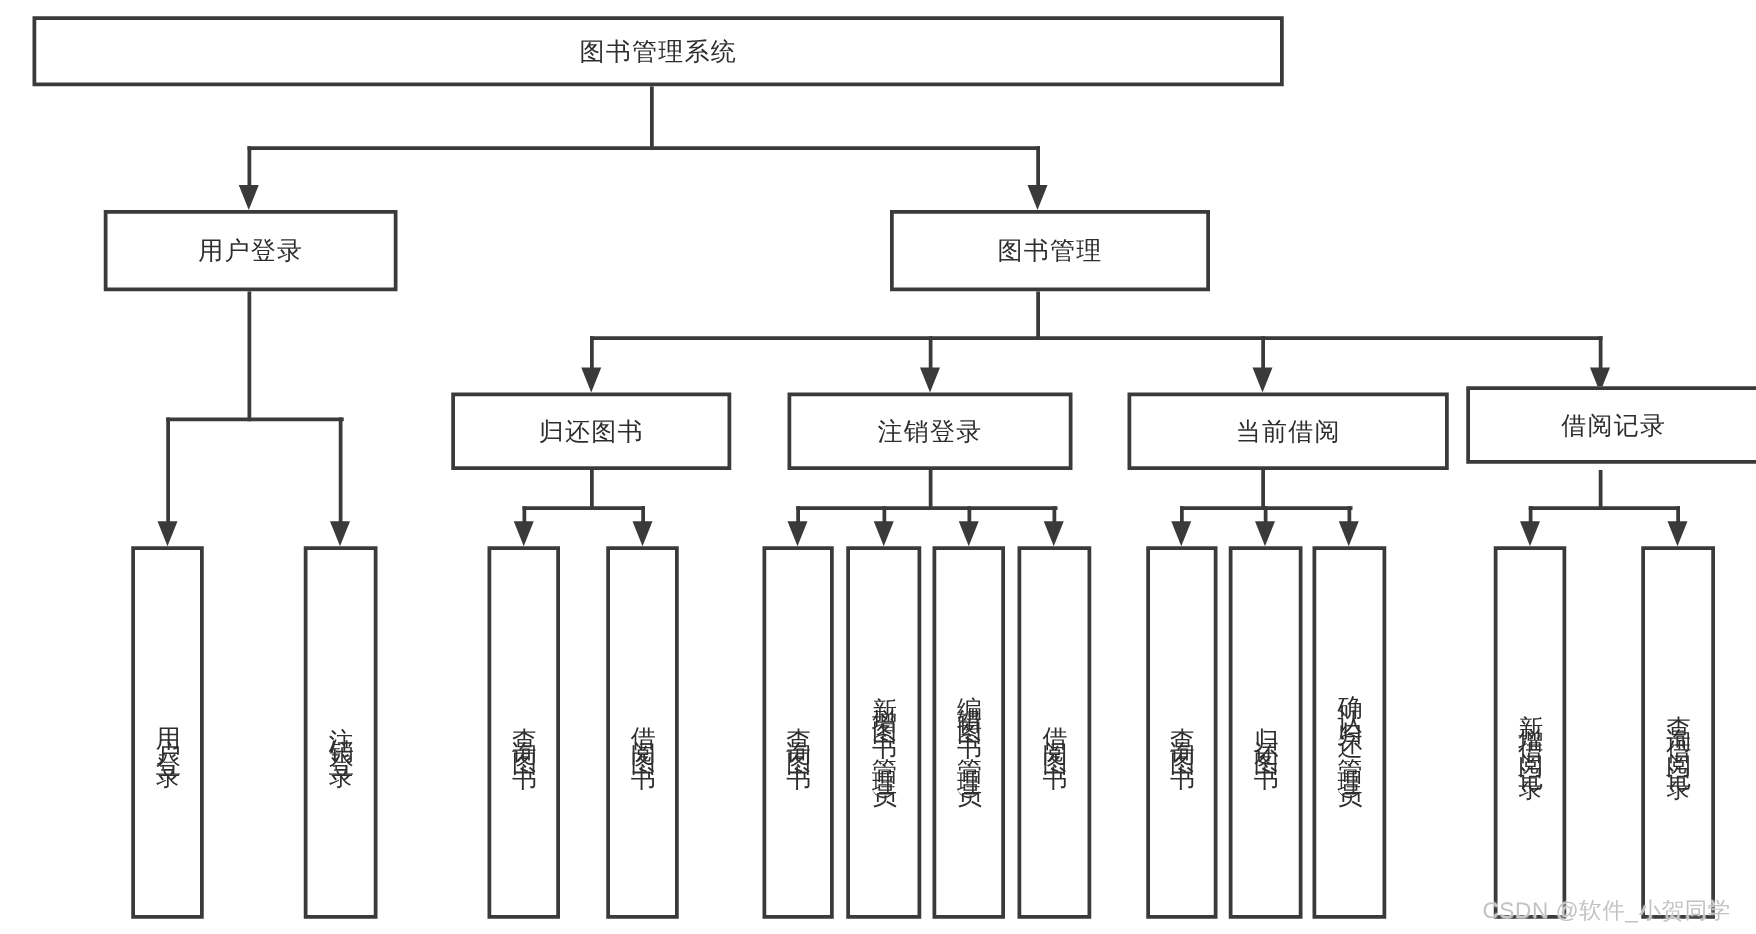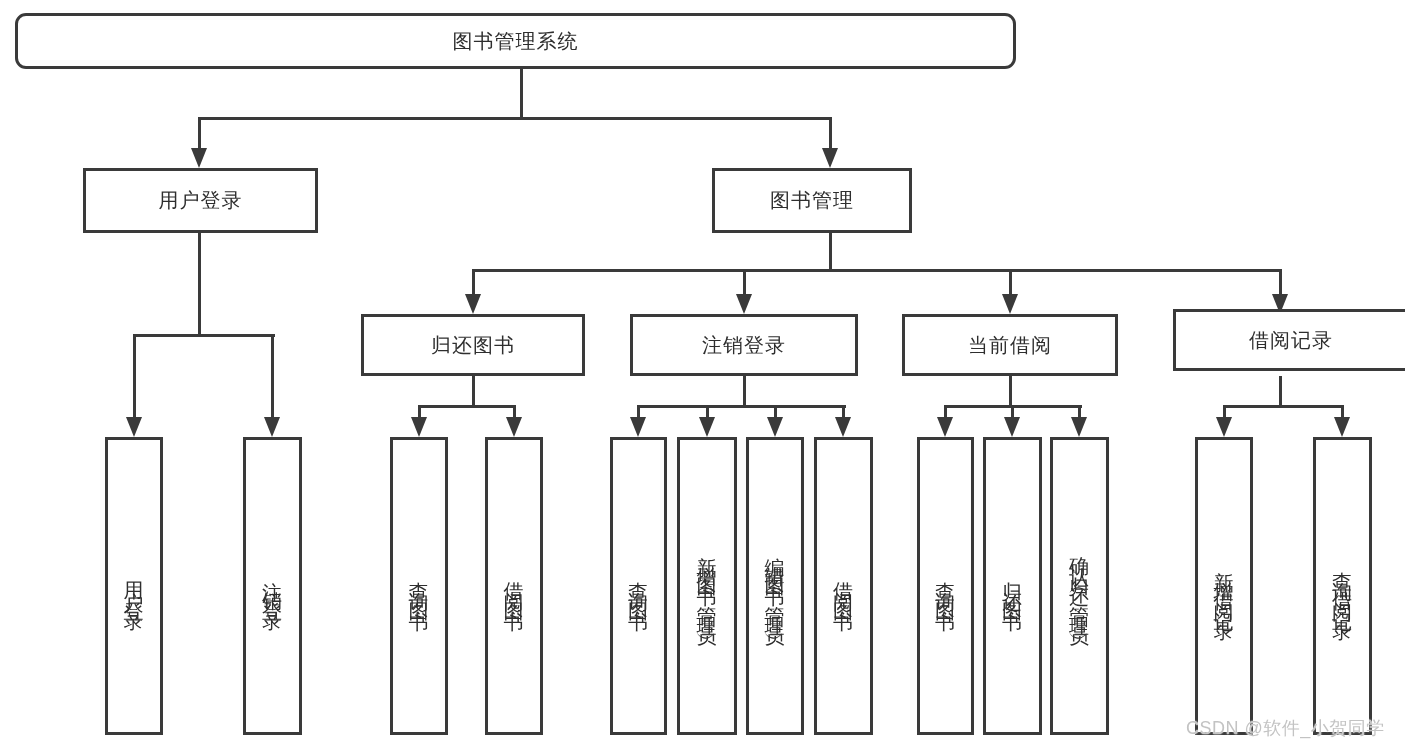--- a/index.html
+++ b/index.html
@@ -28,31 +28,31 @@
   }
   .watermark{
     position:absolute;left:1186px;top:716px;z-index:5;
     font-size:18px;color:#c3c3c3;letter-spacing:.5px;white-space:nowrap;
     text-shadow:0 0 2px #ffffff,0 0 1px #ffffff;
   }
 </style>
 </head>
 <body>
 
-<div class="node hnode" style="left:15px;top:13px;width:1001px;height:56px;border-radius:11px;">图书管理系统</div>
+<div class="node hnode" style="left:26px;top:13px;width:1001px;height:56px;">图书管理系统</div>
 
 <div class="node hnode" style="left:83px;top:168px;width:235px;height:65px;">用户登录</div>
 
-<div class="node hnode" style="left:712px;top:168px;width:200px;height:65px;">图书管理</div>
+<div class="node hnode" style="left:712px;top:168px;width:256px;height:65px;">图书管理</div>
 
 <div class="node hnode" style="left:361px;top:314px;width:224px;height:62px;">归还图书</div>
 
 <div class="node hnode" style="left:630px;top:314px;width:228px;height:62px;">注销登录</div>
 
-<div class="node hnode" style="left:902px;top:314px;width:216px;height:62px;">当前借阅</div>
+<div class="node hnode" style="left:902px;top:314px;width:257px;height:62px;">当前借阅</div>
 
 <div class="node hnode" style="left:1173px;top:309px;width:236px;height:62px;">借阅记录</div>
 
 <div class="node vnode" style="left:105px;top:437px;width:58px;height:298px;">用户登录</div>
 
 <div class="node vnode" style="left:243px;top:437px;width:59px;height:298px;">注销登录</div>
 
 <div class="node vnode" style="left:390px;top:437px;width:58px;height:298px;">查询图书</div>
 
 <div class="node vnode" style="left:485px;top:437px;width:58px;height:298px;">借阅图书</div>

